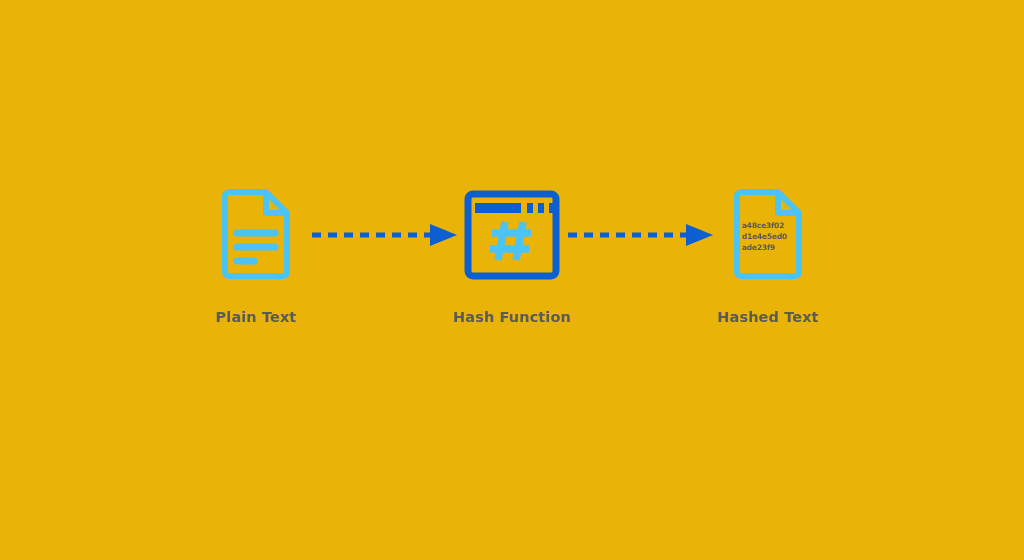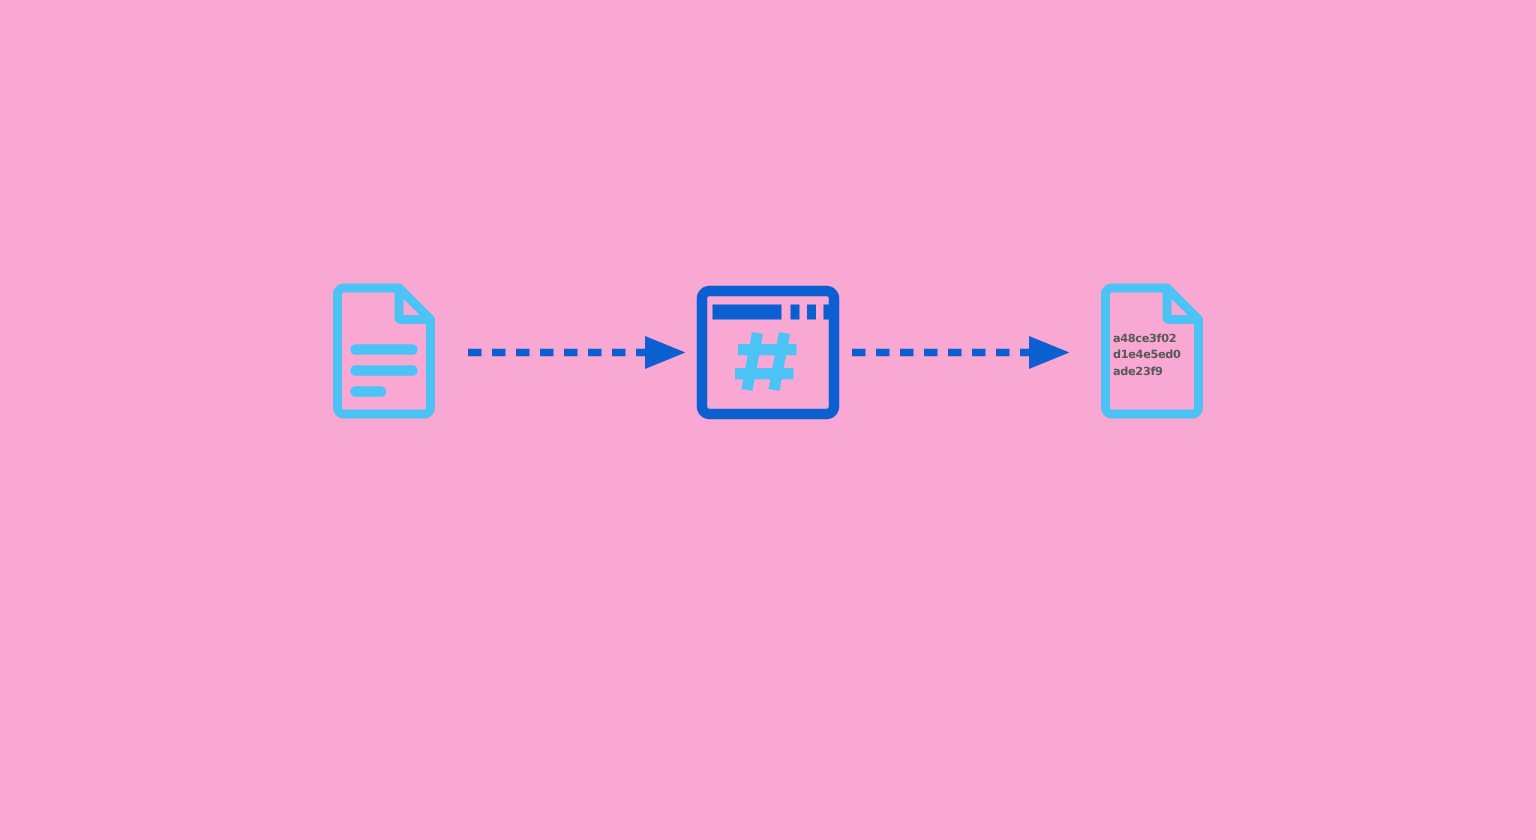--- a/index.html
+++ b/index.html
@@ -16,21 +16,21 @@
     font-family: "DejaVu Sans", "Liberation Sans", sans-serif;
     position: relative;
   }
 
   #diagram-canvas {
     position: absolute;
     left: 0;
     top: 0;
     width: 1024px;
     height: 560px;
-    background: #f9a8d4;
+    background: #eab308;
   }
 
   
   .flow-row {
     position: absolute;
     left: 0;
     top: 185px;
     width: 1024px;
     height: 100px;
     display: flex;
@@ -172,14 +172,27 @@
       </svg>
       <div class="hash-lines">
         <span class="hline">a48ce3f02</span>
         <span class="hline">d1e4e5ed0</span>
         <span class="hline">ade23f9</span>
       </div>
     </div>
 
   </div>
 
+  <div class="labels-row">
+    <div class="label-slot">
+      <span class="node-label">Plain Text</span>
+    </div>
+    <div class="label-gap"></div>
+    <div class="label-slot">
+      <span class="node-label">Hash Function</span>
+    </div>
+    <div class="label-gap"></div>
+    <div class="label-slot">
+      <span class="node-label">Hashed Text</span>
+    </div>
+  </div>
 
 </div>
 
 </body></html>

